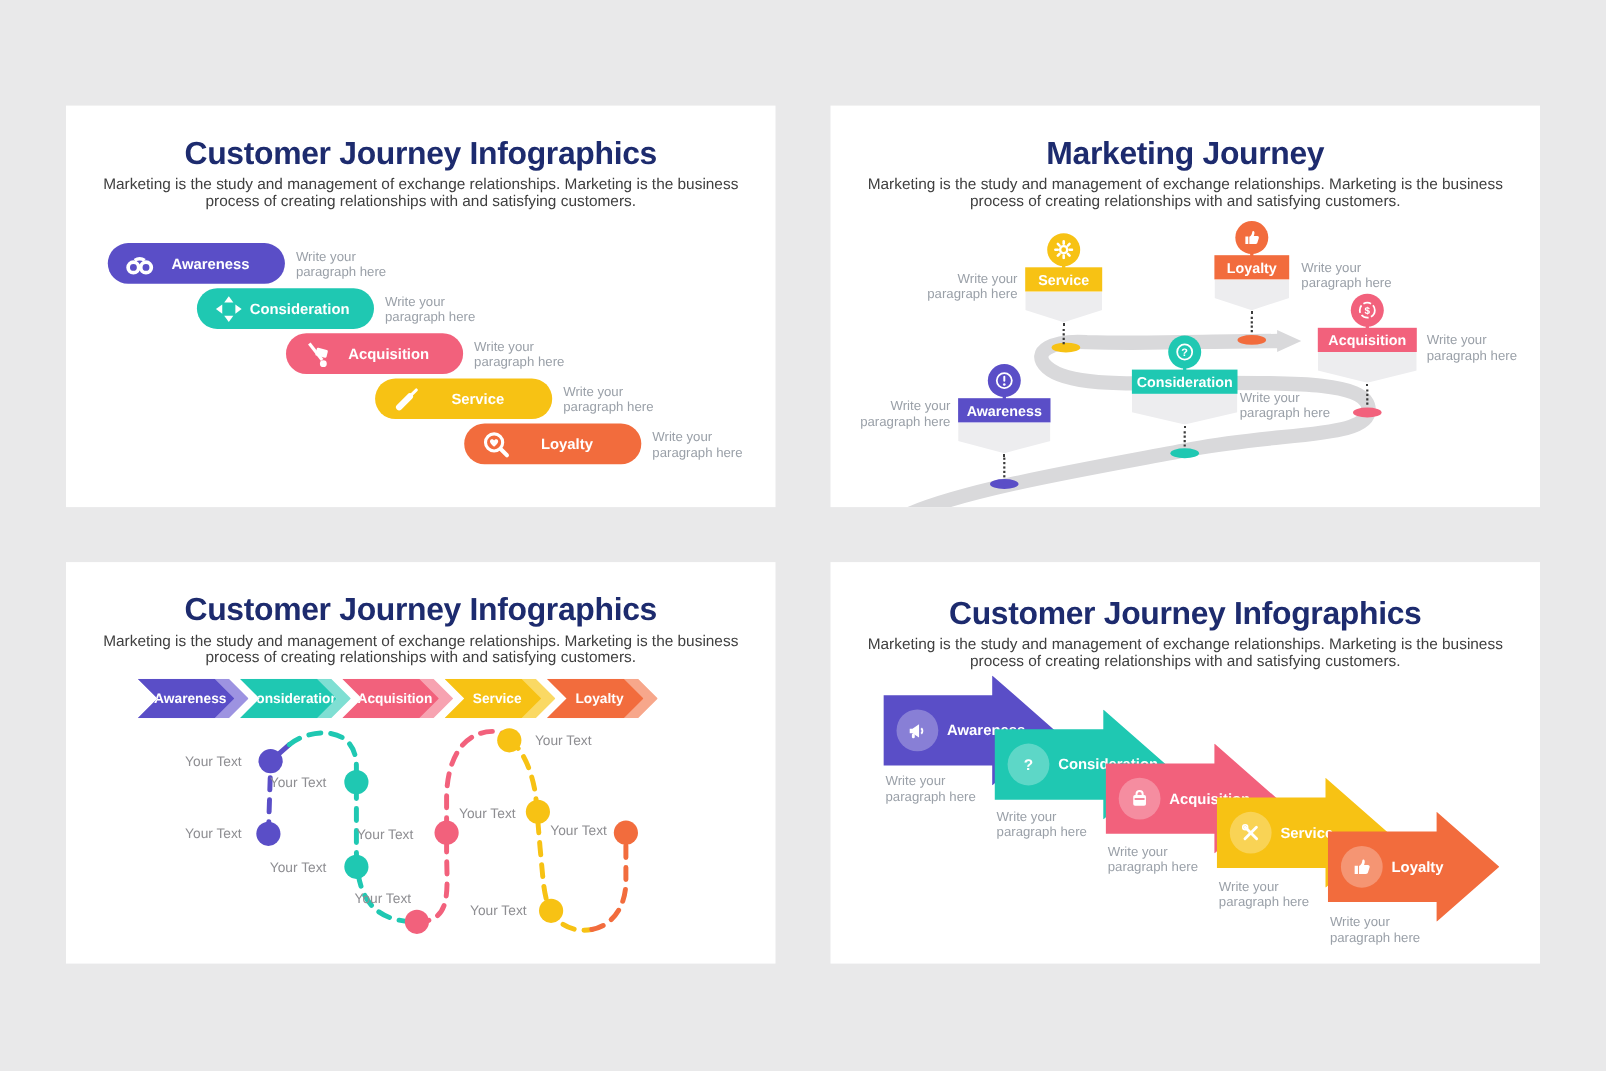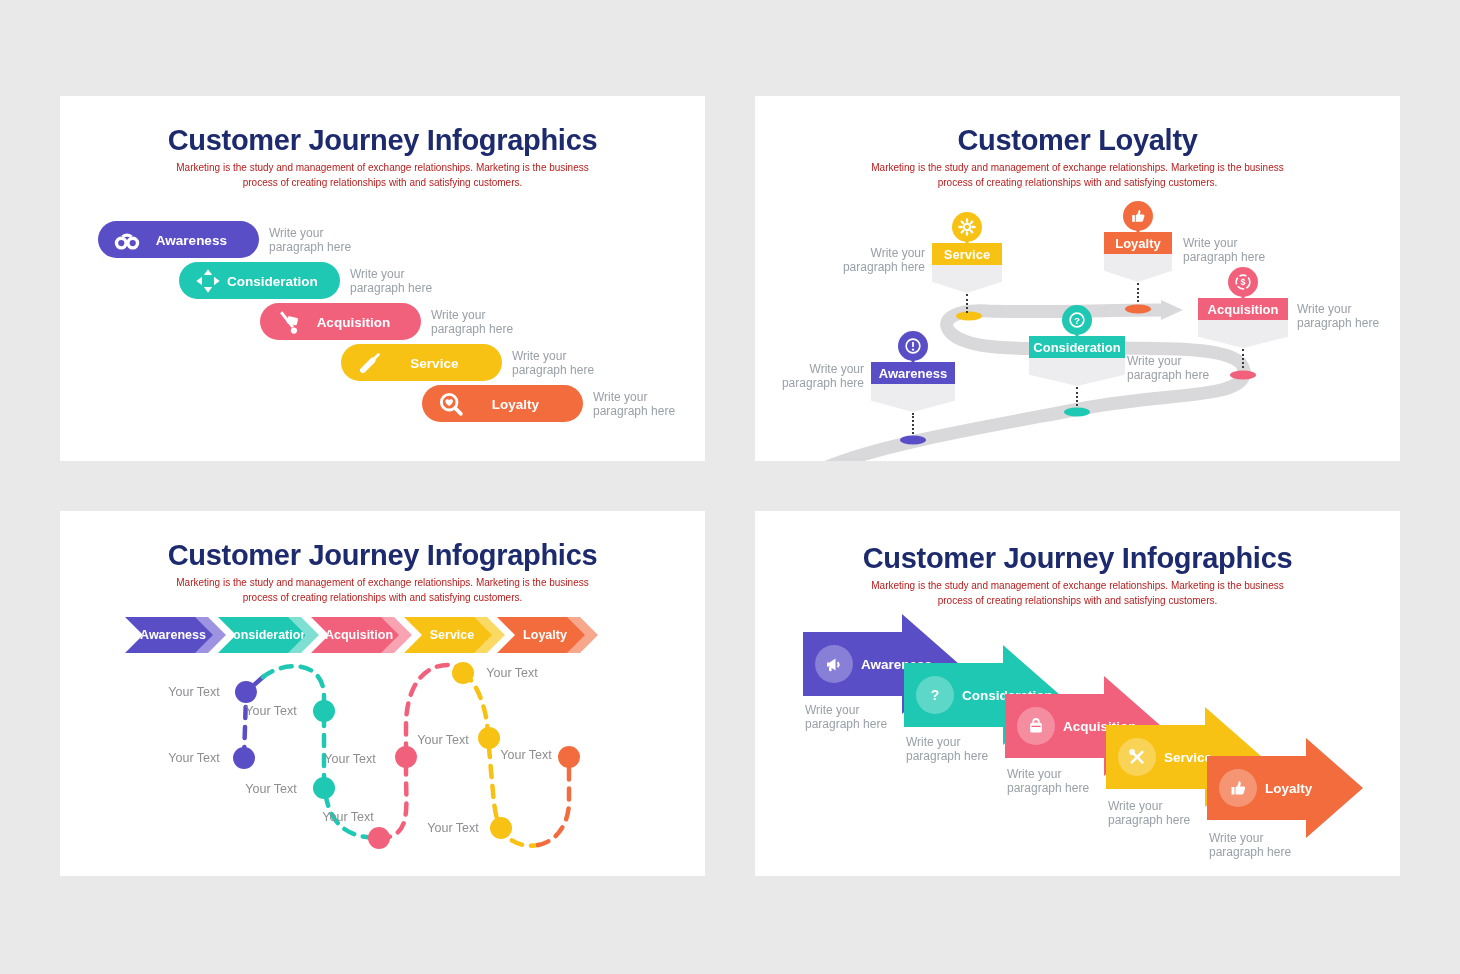--- a/index.html
+++ b/index.html
@@ -5,21 +5,21 @@
   * { margin:0; padding:0; box-sizing:border-box; }
   html,body { width:1460px; height:974px; }
   body { background:#E9E9EA; font-family:"Liberation Sans", sans-serif; position:relative; overflow:hidden; }
   .slide { position:absolute; width:645px; height:365px; background:#fff; overflow:hidden; }
   #slide1 { left:60px;  top:96px;  }
   #slide2 { left:755px; top:96px;  }
   #slide3 { left:60px;  top:511px; }
   #slide4 { left:755px; top:511px; }
   .sl-title { position:absolute; left:0; right:0; text-align:center; font-size:29px; font-weight:700;
               color:#1D2B6E; letter-spacing:-0.3px; }
-  .sl-sub { position:absolute; left:0; right:0; text-align:center; font-size:10px; color:#b91c1c; line-height:15px; }
+  .sl-sub { position:absolute; left:0; right:0; text-align:center; font-size:14px; color:#404040; line-height:15px; }
   .wtext { position:absolute; font-size:12px; color:#9AA0A8; line-height:14px; }
   .wtext.right-align { text-align:right; }
   .yourtext { position:absolute; font-size:12.5px; color:#8E8E92; white-space:nowrap; transform:translate(-50%,-50%); }
 
   
   .s1bar { position:absolute; width:161px; height:37px; border-radius:20px; }
   .s1bar .ic { position:absolute; left:16px; top:50%; transform:translateY(-50%); width:26px; height:26px; }
   .s1bar .lb { position:absolute; left:58%; top:50%; transform:translate(-50%,-50%); color:#fff;
                font-size:13.5px; font-weight:700; white-space:nowrap; }
 
@@ -120,21 +120,21 @@
     <div>Write your</div>
       <div>paragraph here</div>
   </div>
   <div class="wtext" style="left:533px;top:294px">
     <div>Write your</div>
       <div>paragraph here</div>
   </div>
 </div>
 
 <div class="slide" id="slide2">
-  <div class="sl-title" style="top:28px">Customer Loyalty</div>
+  <div class="sl-title" style="top:28px">Marketing Journey</div>
   <div class="sl-sub" style="top:64px">
     <div>Marketing is the study and management of exchange relationships. Marketing is the business</div>
     <div>process of creating relationships with and satisfying customers.</div>
   </div>
 
   <svg class="s2svg" width="645" height="365">
     <path d="M 70 372 C 125 348, 235 330, 330 312 C 415 296, 494 303, 489 274
              C 485 252, 425 252, 355 252 C 285 252, 218 257, 197 238
              C 181 223, 203 213, 233 215 C 290 217, 345 214, 408 214" fill="none" stroke="#D9D9DB" stroke-width="13"></path>
     <path d="M 406 204 L 428 214 L 406 224 Z" fill="#D9D9DB"></path>

